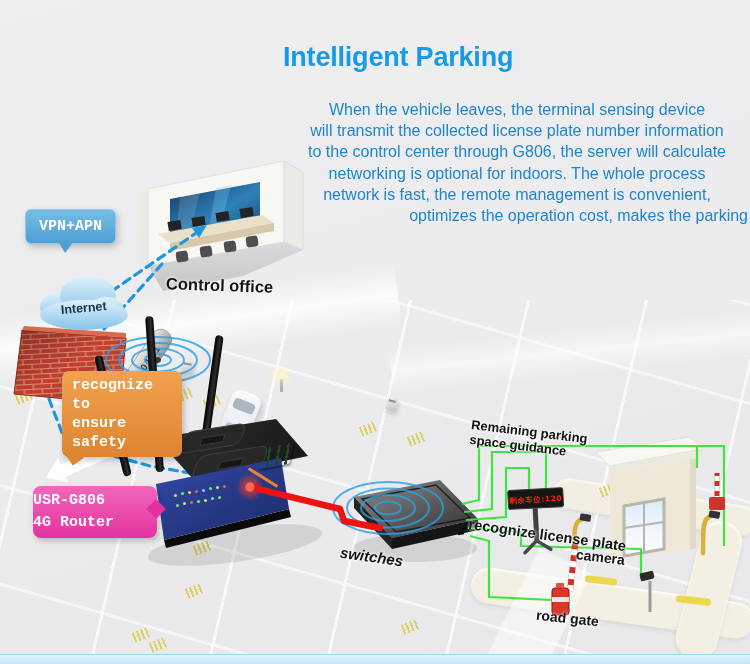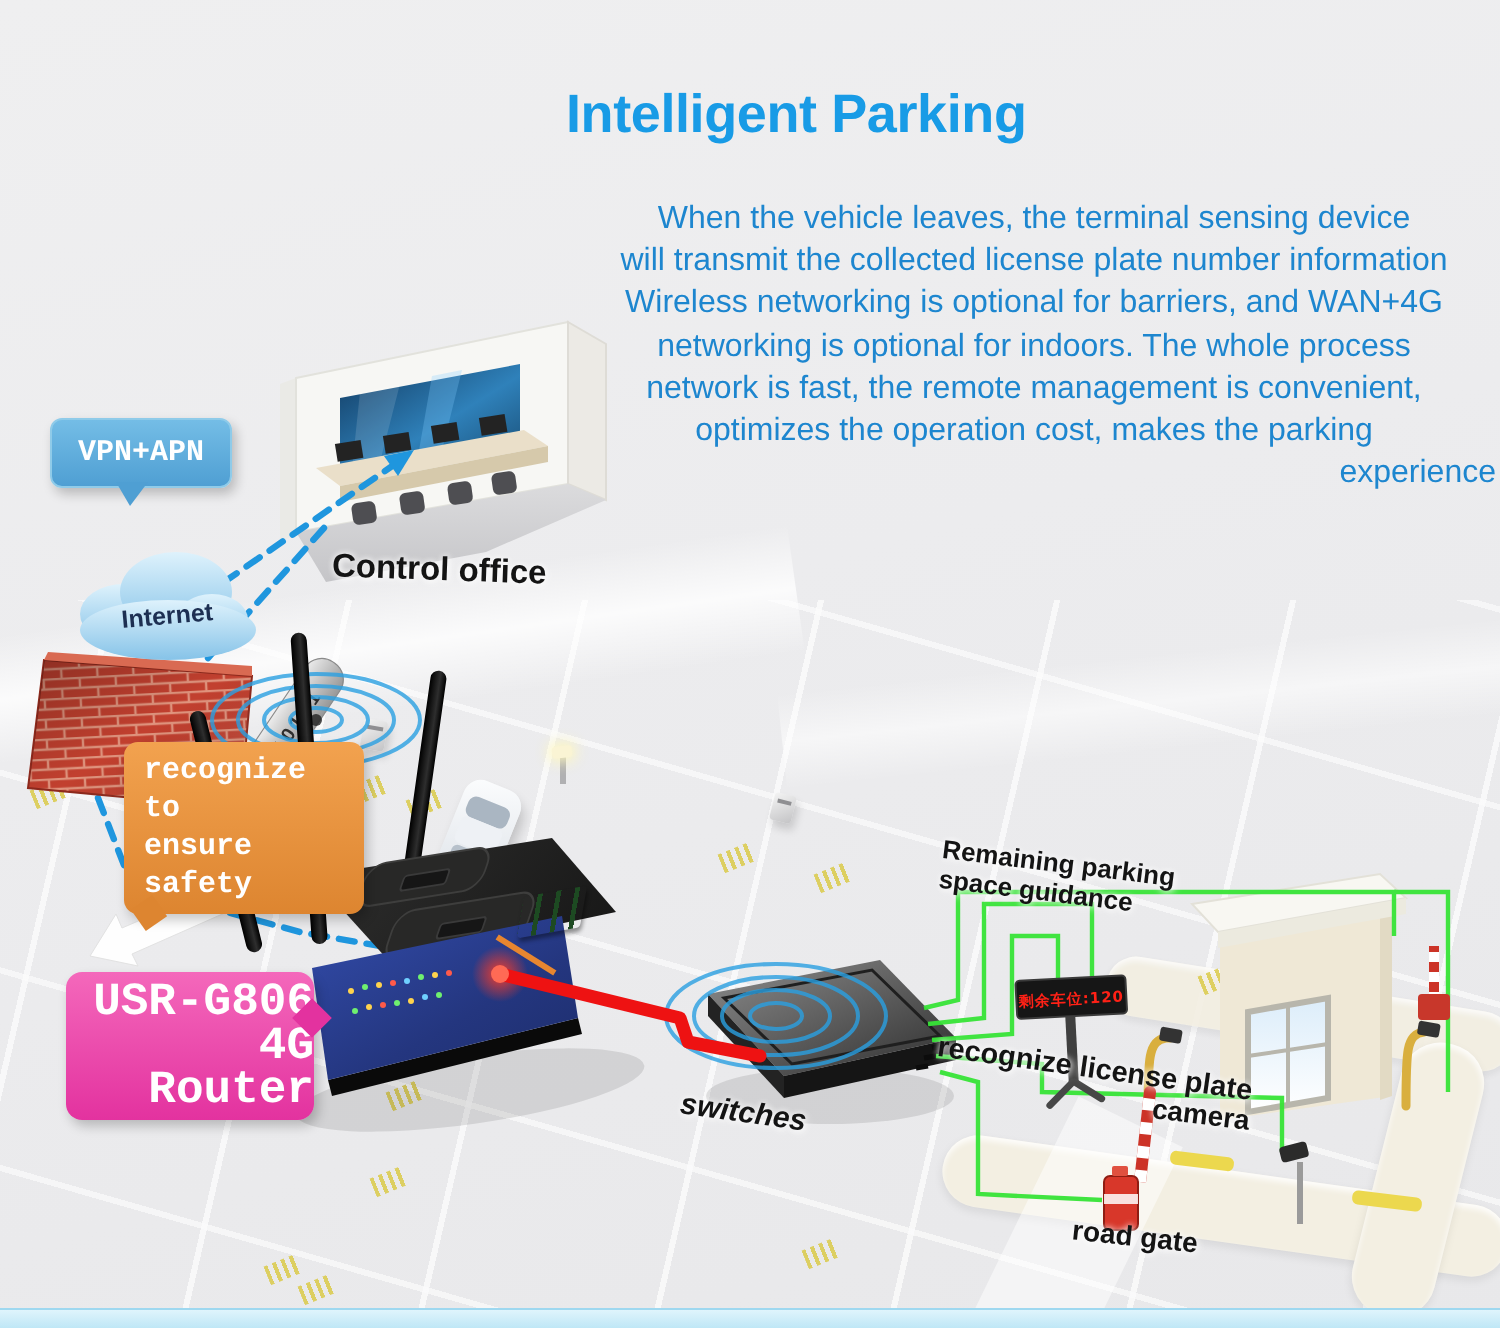--- a/index.html
+++ b/index.html
@@ -103,21 +103,21 @@
   .bubble{position:absolute;z-index:8;color:#fff;font-weight:bold;border-radius:6px;
     box-shadow:2px 3px 6px rgba(0,0,0,.22);font-family:Liberation Mono, monospace;}
   .b-vpn{left:25px;top:209px;padding:8px 13px;font-size:15px;
     background:linear-gradient(180deg,#74bde6,#4f9fd3);border:1px solid #8fcbe9;}
   .b-vpn .tail{position:absolute;left:32px;bottom:-10px;width:0;height:0;
     border-left:7px solid transparent;border-right:9px solid transparent;border-top:12px solid #4f9fd3;}
   .b-fire{left:62px;top:371px;width:120px;padding:5px 10px;font-size:15px;line-height:19px;
     background:linear-gradient(180deg,#f2a24f,#dd8530);border-radius:7px;}
   .b-fire .tail{position:absolute;left:6px;bottom:-6px;width:13px;height:13px;background:#dd8530;
     transform:rotate(55deg);}
-  .b-router{left:33px;top:486px;width:124px;padding:4px 0;font-size:23px;line-height:22px;text-align:right;
+  .b-router{left:33px;top:486px;width:124px;padding:4px 0;font-size:15px;line-height:22px;text-align:left;
     background:linear-gradient(180deg,#f468bb,#e3329f);border-radius:8px;}
   .b-router .tail{position:absolute;right:-6px;top:16px;width:14px;height:14px;background:#e3329f;
     transform:rotate(45deg);}
   .bubble .txt>div{text-align:inherit;}
 
   .bottom-strip{position:absolute;left:0;right:0;bottom:0;height:10px;z-index:10;
     background:linear-gradient(180deg,#dff4fc,#bfe7f6);border-top:1px solid #9ed8f0;}
 </style>
 </head>
 <body>
@@ -385,21 +385,20 @@
         <div>USR-G806</div>
         <div>4G  Router</div>
       </div>
     <span class="tail"></span>
   </div>
 
   <div class="title">Intelligent Parking</div>
   <div class="desc">
       <div>When the vehicle leaves, the terminal sensing device</div>
       <div>will transmit the collected license plate number information</div>
-      <div>Wireless networking is optional for barriers, and WAN+4G</div>
+      <div>to the control center through G806, the server will calculate</div>
       <div>networking is optional for indoors. The whole process</div>
       <div>network is fast, the remote management is convenient,</div>
       <div>optimizes the operation cost, makes the parking</div>
-      <div>experience</div>
     </div>
 
   <div class="bottom-strip"></div>
 </div>
 
 </body></html>

